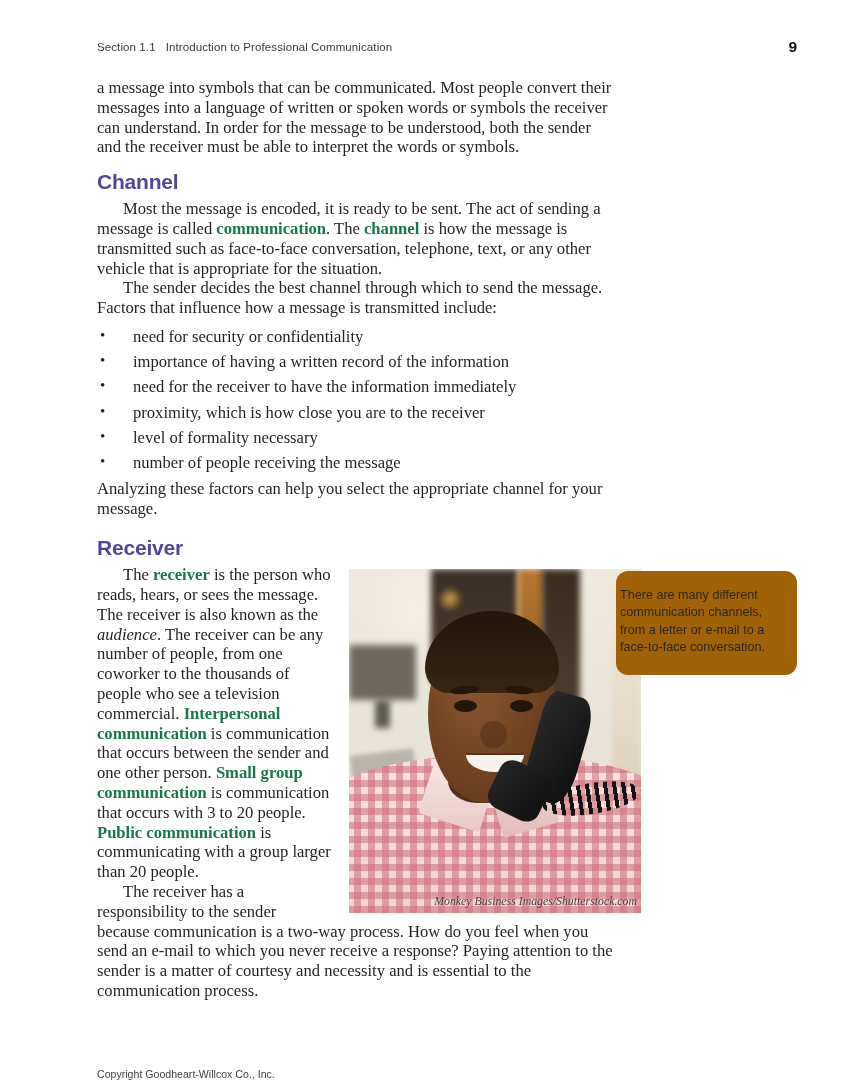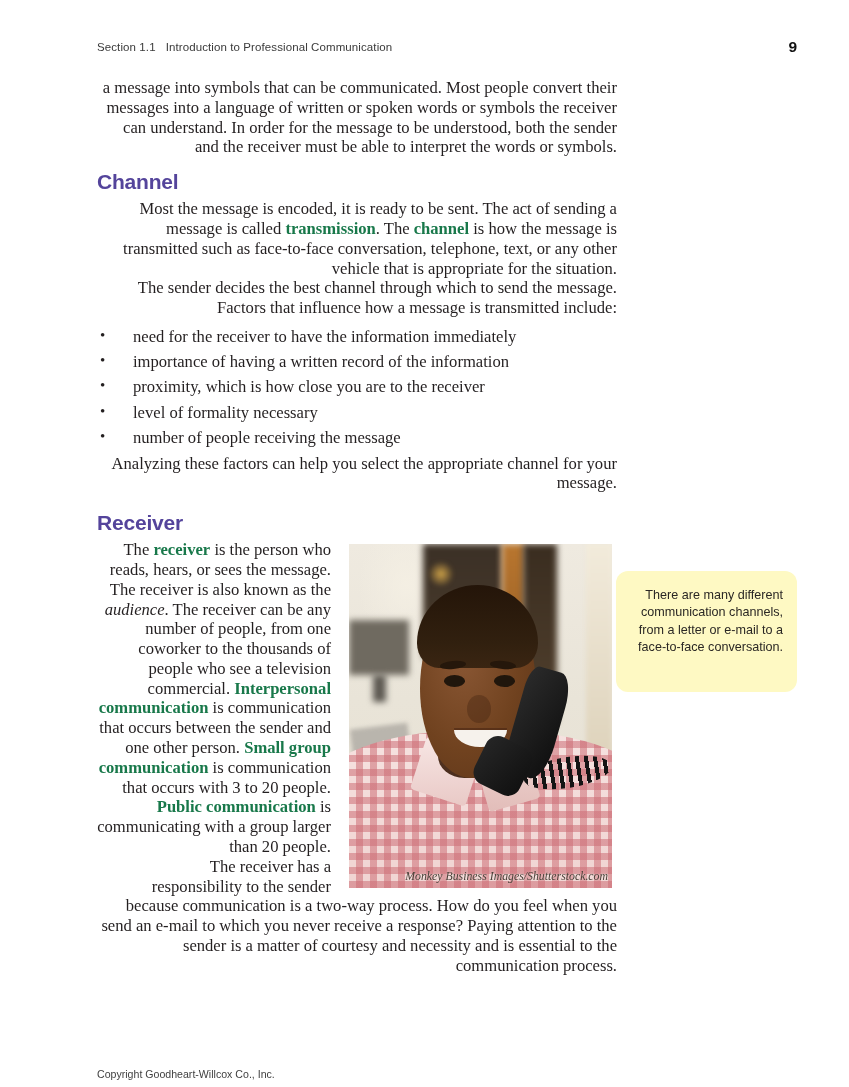--- a/index.html
+++ b/index.html
@@ -44,21 +44,20 @@
     position: absolute;
     left: 97px;
     top: 78px;
     width: 520px;
   }
   p, .para {
     margin: 0;
     font-size: 16.6px;
     line-height: 19.8px;
     color: #231f20;
-    text-align: right;
   }
   .para.indent { text-indent: 26px; }
 
   h2.heading {
     margin: 13px 0 5px 0;
     font-family: "Liberation Sans", sans-serif;
     font-size: 21px;
     font-weight: bold;
     color: #54449b;
     letter-spacing: -0.2px;
@@ -96,21 +95,21 @@
   
   .wrap-area { position: relative; }
   .figure-float {
     float: right;
     width: 268px;
     margin: 4px 0 2px 18px;
   }
 
   .photo {
     position: relative;
-    width: 263px;
+    width: 292px;
     height: 344px;
     overflow: hidden;
     background: #cfc6b4;
   }
   .photo-credit {
     position: absolute;
     right: 4px;
     bottom: 4px;
     font-family: "Liberation Serif", serif;
     font-style: italic;
@@ -253,25 +252,25 @@
     border-radius: 50%;
     transform: rotate(-9deg);
   }
 
   
   .caption-box {
     position: absolute;
     left: 616px;
     top: 571px;
     width: 181px;
-    height: 121px;
-    background: #fef9c3;
+    height: 104px;
+    background: #a16207;
     border-radius: 12px;
     box-sizing: border-box;
-    padding: 16px 14px 10px 20px;
+    padding: 16px 14px 10px 4px;
   }
   .caption-box p {
     margin: 0;
     font-family: "Liberation Sans", sans-serif;
     font-size: 12.6px;
     line-height: 17.4px;
     color: #2a2724;
   }
 
   
@@ -291,27 +290,28 @@
   <span class="sec-num">Section 1.1</span><span>Introduction to Professional Communication</span>
 </div>
 <div class="page-number">9</div>
 
 <div class="content">
 
   <p class="para">a message into symbols that can be communicated. Most people convert their messages into a language of written or spoken words or symbols the receiver can understand. In order for the message to be understood, both the sender and the receiver must be able to interpret the words or symbols.</p>
 
   <h2 class="heading">Channel</h2>
 
-  <p class="para indent"><span>Most the message is encoded, it is ready to be sent. The act of sending a message is called </span><span class="term">transmission</span><span>. The </span><span class="term">channel</span><span> is how the message is transmitted such as face-to-face conversation, telephone, text, or any other vehicle that is appropriate for the situation.</span></p>
+  <p class="para indent"><span>Most the message is encoded, it is ready to be sent. The act of sending a message is called </span><span class="term">communication</span><span>. The </span><span class="term">channel</span><span> is how the message is transmitted such as face-to-face conversation, telephone, text, or any other vehicle that is appropriate for the situation.</span></p>
 
   <p class="para indent">The sender decides the best channel through which to send the message. Factors that influence how a message is transmitted include:</p>
 
   <ul class="bullets">
+    <li>need for security or confidentiality</li>
+    <li>importance of having a written record of the information</li>
     <li>need for the receiver to have the information immediately</li>
-    <li>importance of having a written record of the information</li>
     <li>proximity, which is how close you are to the receiver</li>
     <li>level of formality necessary</li>
     <li>number of people receiving the message</li>
   </ul>
 
   <p class="para">Analyzing these factors can help you select the appropriate channel for your message.</p>
 
   <h2 class="heading receiver-h">Receiver</h2>
 
   <div class="wrap-area">

